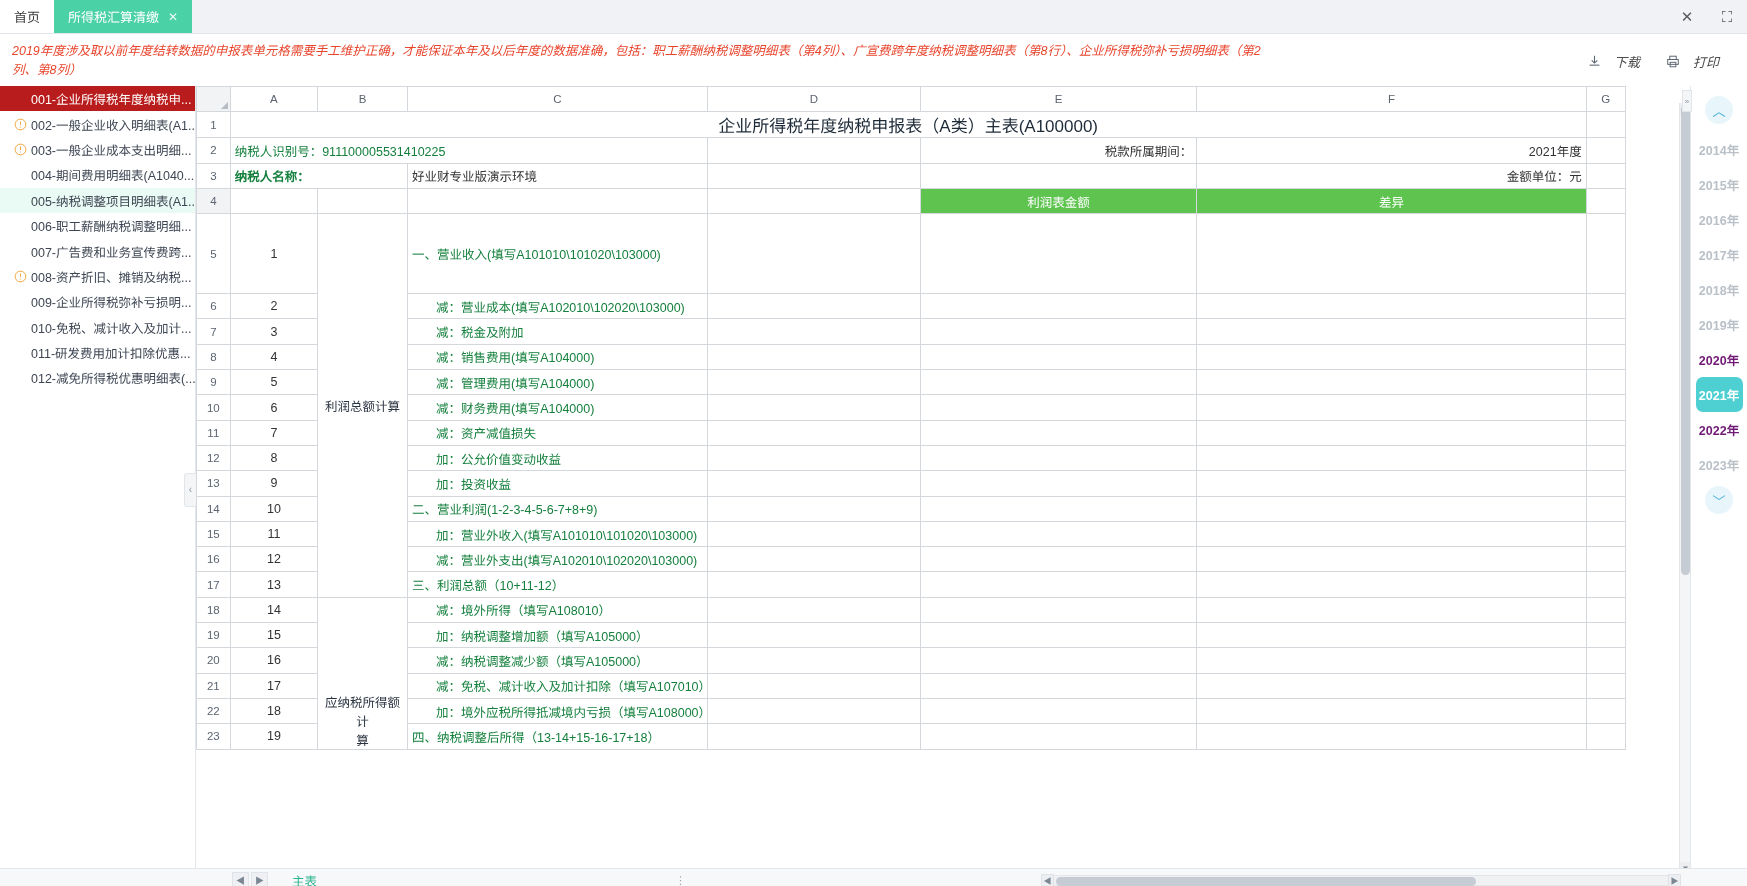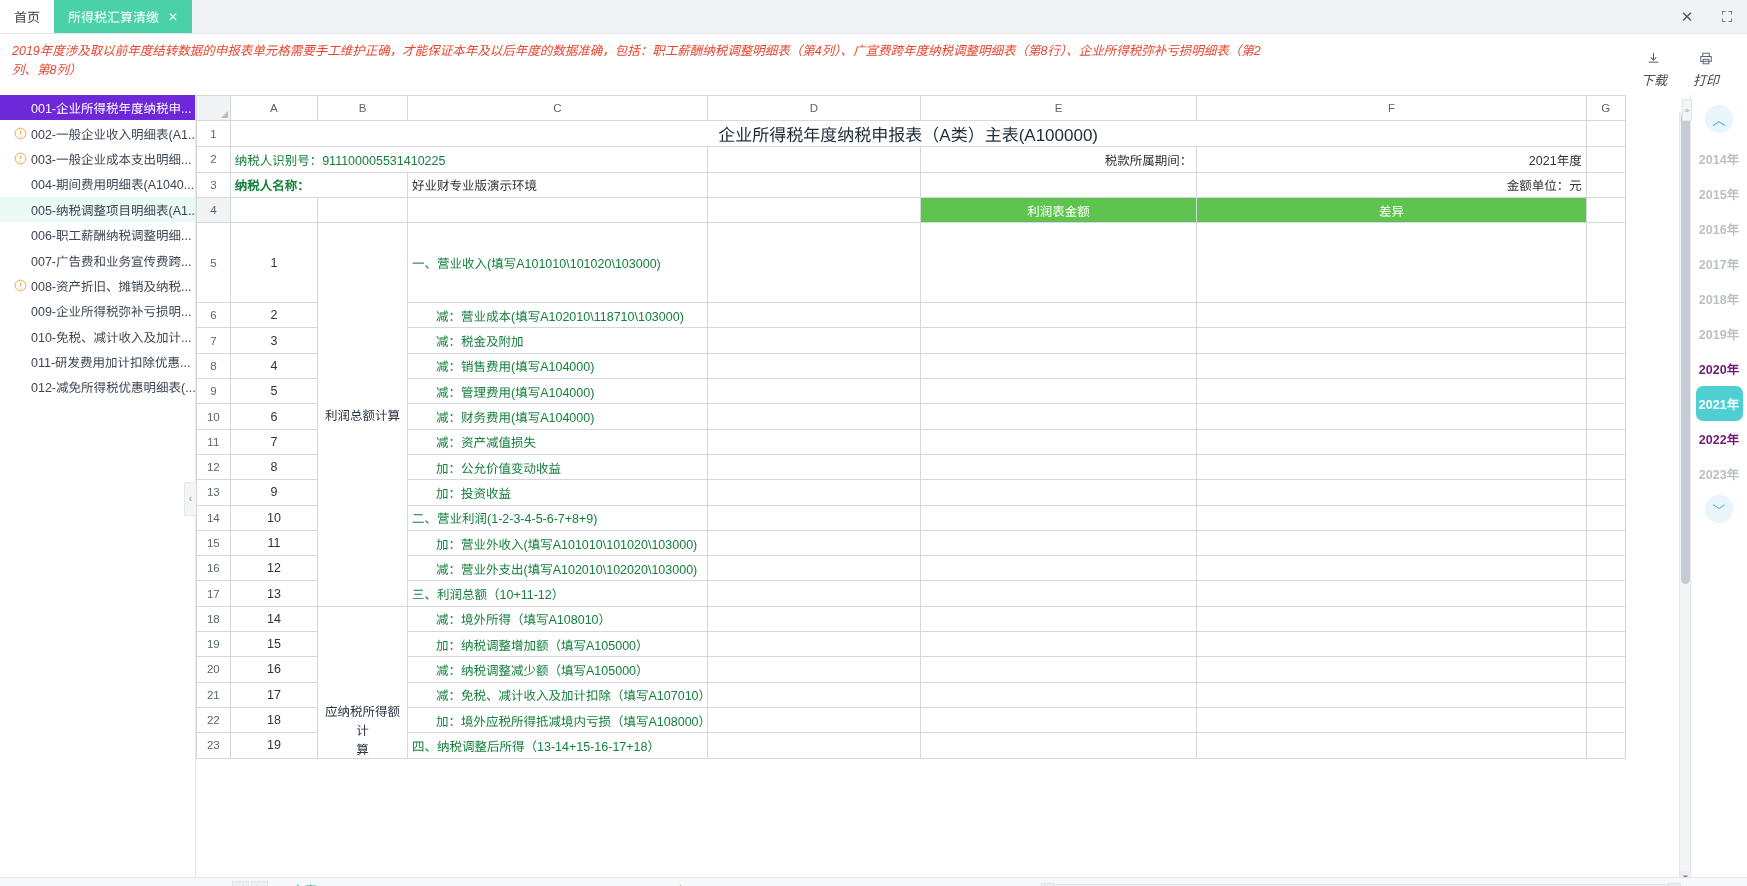--- a/index.html
+++ b/index.html
@@ -63,24 +63,23 @@
   }
   #actions {
     margin-left: auto;
     display: flex; gap: 26px;
     padding-top: 10px;
     padding-right: 14px;
   }
   .actbtn {
     font-size: 13px;
     color: #4a4a4a;
-    display: flex; align-items: center; gap: 5px;
+    display: flex; align-items: center; gap: 13px;
     cursor: pointer;
     white-space: nowrap;
-    flex-direction: column;
   }
   .actbtn svg { display: block; }
   
   #body {
     position: relative;
     height: calc(886px - 34px - 46px);
     display: flex;
   }
   
   #sidebar {
@@ -94,21 +93,21 @@
   .sbitem {
     height: 25.4px;
     display: flex; align-items: center;
     font-size: 12.5px;
     color: #3e4653;
     padding-left: 14px;
     cursor: pointer;
     white-space: nowrap;
     overflow: hidden;
   }
-  .sbitem.sel { background: #6d28d9; color: #fff; }
+  .sbitem.sel { background: #b91c1c; color: #fff; }
   .sbitem.hl { background: #eafaf4; }
   .sbitem .warn {
     width: 13px; height: 13px; margin-right: 4px;
     flex: none;
     color: #f0a33a;
   }
   .sbitem .spacer { width: 17px; flex: none; }
   #collapse-handle {
     position: absolute;
     right: -1px; top: 48%;
@@ -472,21 +471,21 @@
             <td class="vmid-cat" rowspan="13">利润总额计算</td>
             <td class="itemcell">一、营业收入(填写A101010\101020\103000)</td>
             <td></td>
             <td></td>
             <td></td>
             <td></td>
           </tr>
           <tr>
             <td class="rowhead">6</td>
             <td class="ctr bold">2</td>
-            <td class="itemcell ind">减：营业成本(填写A102010\118710\103000)</td>
+            <td class="itemcell ind">减：营业成本(填写A102010\102020\103000)</td>
             <td></td>
             <td></td>
             <td></td>
             <td></td>
           </tr>
           <tr>
             <td class="rowhead">7</td>
             <td class="ctr bold">3</td>
             <td class="itemcell ind">减：税金及附加</td>
             <td></td>

